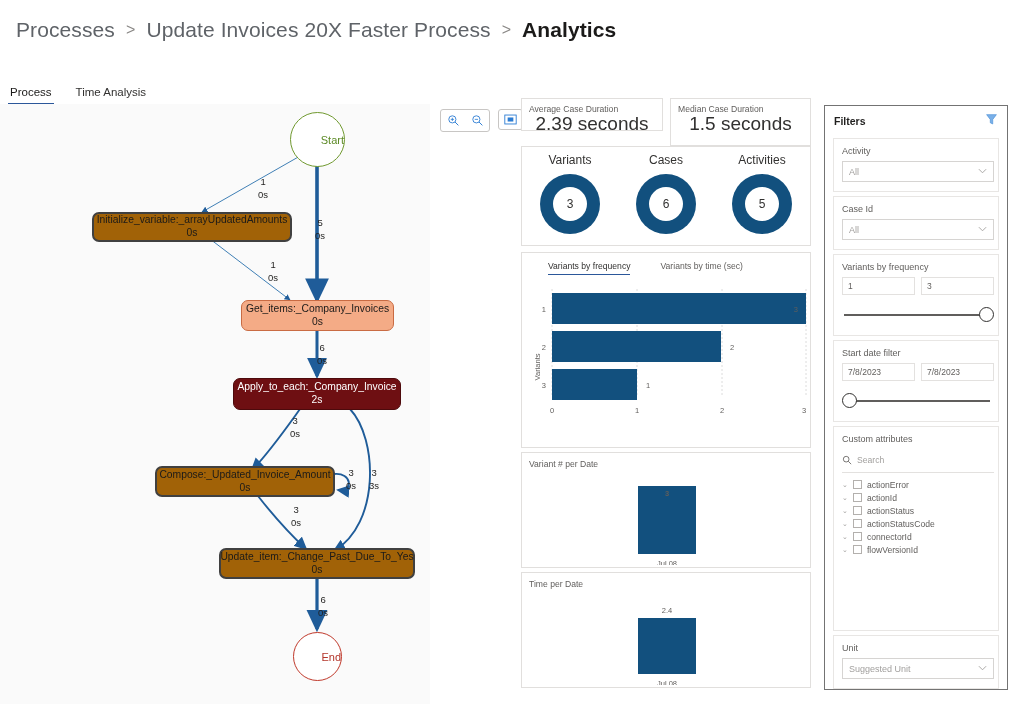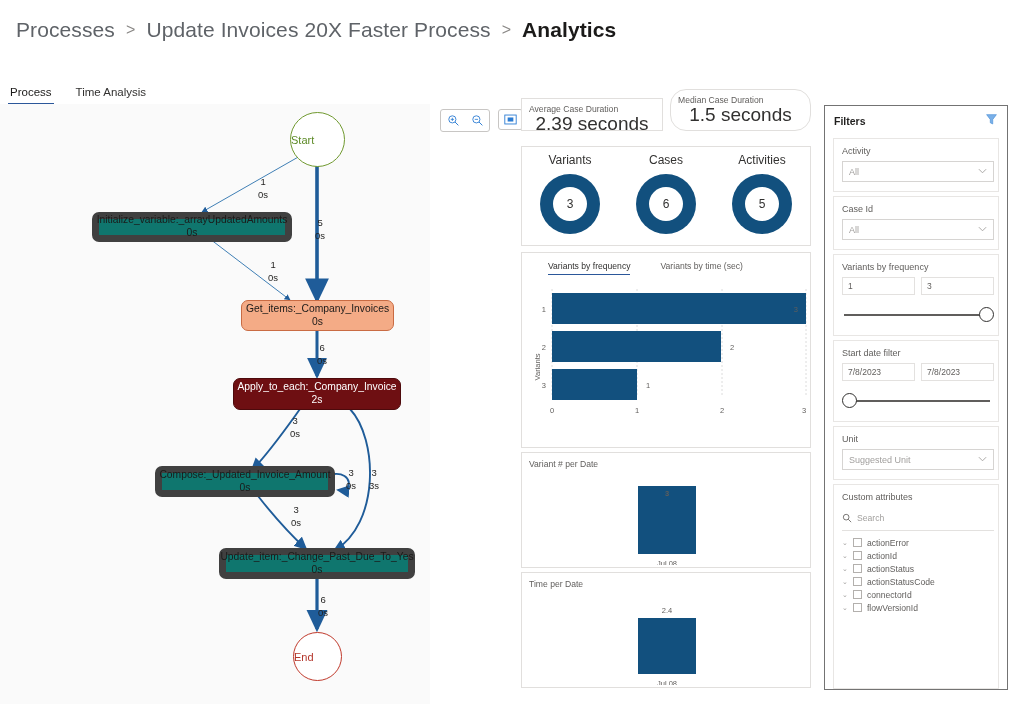--- a/index.html
+++ b/index.html
@@ -42,26 +42,26 @@
 
   .nodebox {
     position: absolute;
     border-radius: 7px;
     display: flex; flex-direction: column;
     align-items: center; justify-content: center;
     font-size: 10.3px; line-height: 1.25;
     text-align: center; white-space: nowrap;
     padding: 4px 8px;
   }
-  .n-light { background: #0f766e; border: 7px solid #404040; color: #1b1a19; justify-content: center; }
+  .n-light { background: #a16207; border: 2px solid #404040; color: #1b1a19; justify-content: center; }
   .n-mid   { background: #f4ab86; border: 1px solid #c96b43; color: #1b1a19; }
   .n-dark  { background: #6e0f12; border: 1px solid #4d0a0c; color: #ffffff; }
   .ncircle {
     position: absolute; border-radius: 50%;
-    display: flex; align-items: center; justify-content: flex-start;
+    display: flex; align-items: center; justify-content: flex-end;
     font-size: 11px; background: #ffffff;
   }
   .c-start { border: 1.4px solid #70992f; color: #5c8a26; }
   .c-end   { border: 1.4px solid #c0392b; color: #b3352a; }
 
   .edgelab {
     position: absolute; font-size: 9.5px; color: #201f1e;
     text-align: center; line-height: 1.35; white-space: nowrap;
   }
 
@@ -261,21 +261,21 @@
         <div>0s</div>
       </div>
     </div>
   </div>
 
   <div class="panel" style="left:521px; top:98px; width:142px; height:33px;">
     <div class="kpi-label">Average Case Duration</div>
     <div class="kpi-value">2.39 seconds</div>
   </div>
 
-  <div class="panel" style="left:670px; top:89px; width:141px; height:42px;border-radius:16px;">
+  <div class="panel" style="left:670px; top:98px; width:141px; height:48px;">
     <div class="kpi-label">Median Case Duration</div>
     <div class="kpi-value">1.5 seconds</div>
   </div>
 
   <div class="panel" style="left:521px; top:146px; width:290px; height:100px; display:flex; align-items:flex-start; justify-content:space-around; padding-top:6px;">
     <div style="display:flex; flex-direction:column; align-items:center; gap:7px;">
       <div class="donut-head">Variants</div>
       <div class="donut">
         <div class="donut-in">3</div>
       </div>
@@ -393,32 +393,20 @@
 
     <div class="fcard">
       <div class="flabel">Start date filter</div>
       <div class="frow">
         <div class="finput">7/8/2023</div>
         <div class="finput">7/8/2023</div>
       </div>
       <div class="slider">
         <div class="strack"></div>
         <div class="sthumb" style="left:0px;"></div>
-      </div>
-    </div>
-
-    <div class="fcard">
-      <div class="flabel">Unit</div>
-      <div class="fselect">
-        <span>Suggested Unit</span>
-        <span class="chev">
-          <svg width="9" height="6" viewBox="0 0 10 6">
-              <path d="M1 1 L5 5 L9 1" fill="none" stroke="#a19f9d" stroke-width="1"></path>
-            </svg>
-        </span>
       </div>
     </div>
 
     <div class="fcard" style="height:205px;">
       <div class="flabel">Custom attributes</div>
       <div class="searchrow">
         <span>
           <svg width="10" height="10" viewBox="0 0 12 12">
               <circle cx="5" cy="5" r="3.4" fill="none" stroke="#605e5c" stroke-width="1"></circle>
               <line x1="7.5" y1="7.5" x2="11" y2="11" stroke="#605e5c" stroke-width="1"></line>
@@ -451,15 +439,27 @@
         <span class="chev">⌄</span>
         <span class="cbox"></span>
         <span>connectorId</span>
       </div>
       <div class="attr">
         <span class="chev">⌄</span>
         <span class="cbox"></span>
         <span>flowVersionId</span>
       </div>
     </div>
+
+    <div class="fcard">
+      <div class="flabel">Unit</div>
+      <div class="fselect">
+        <span>Suggested Unit</span>
+        <span class="chev">
+          <svg width="9" height="6" viewBox="0 0 10 6">
+              <path d="M1 1 L5 5 L9 1" fill="none" stroke="#a19f9d" stroke-width="1"></path>
+            </svg>
+        </span>
+      </div>
+    </div>
   </div>
 
 </div>
 
 </body></html>

